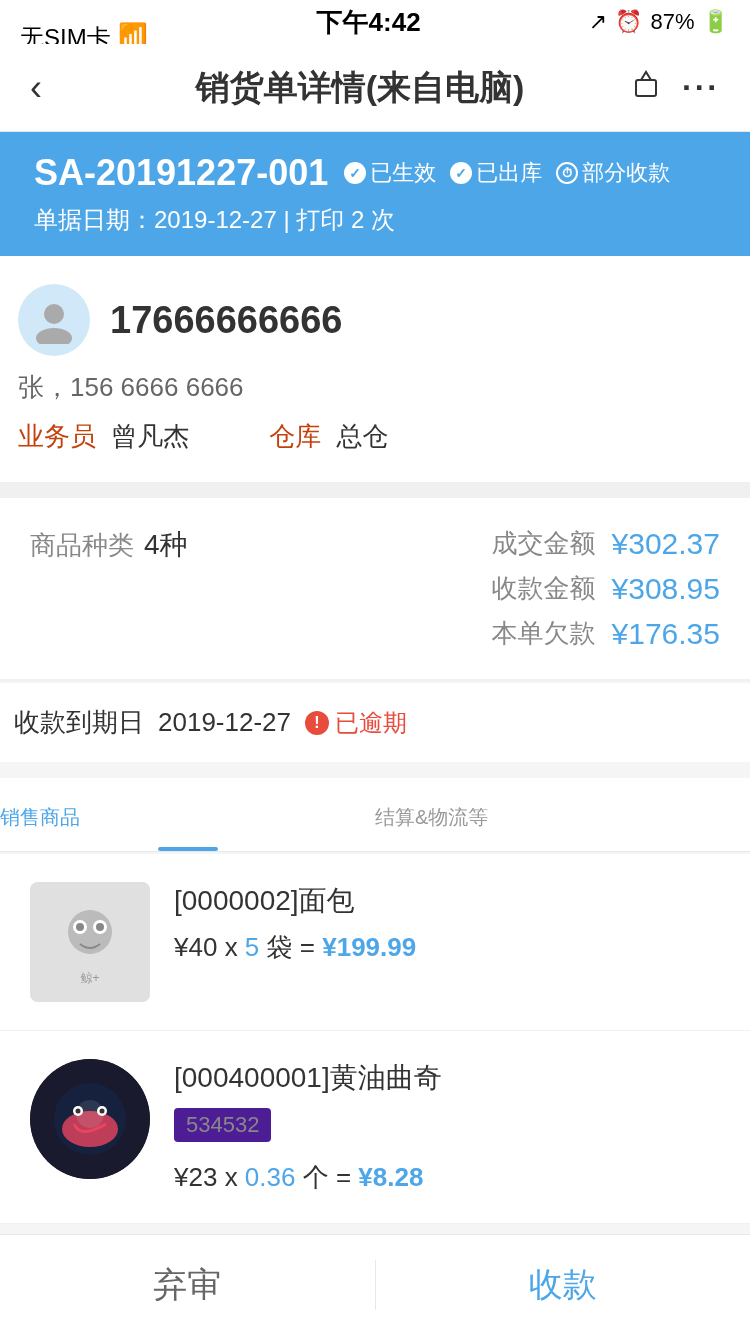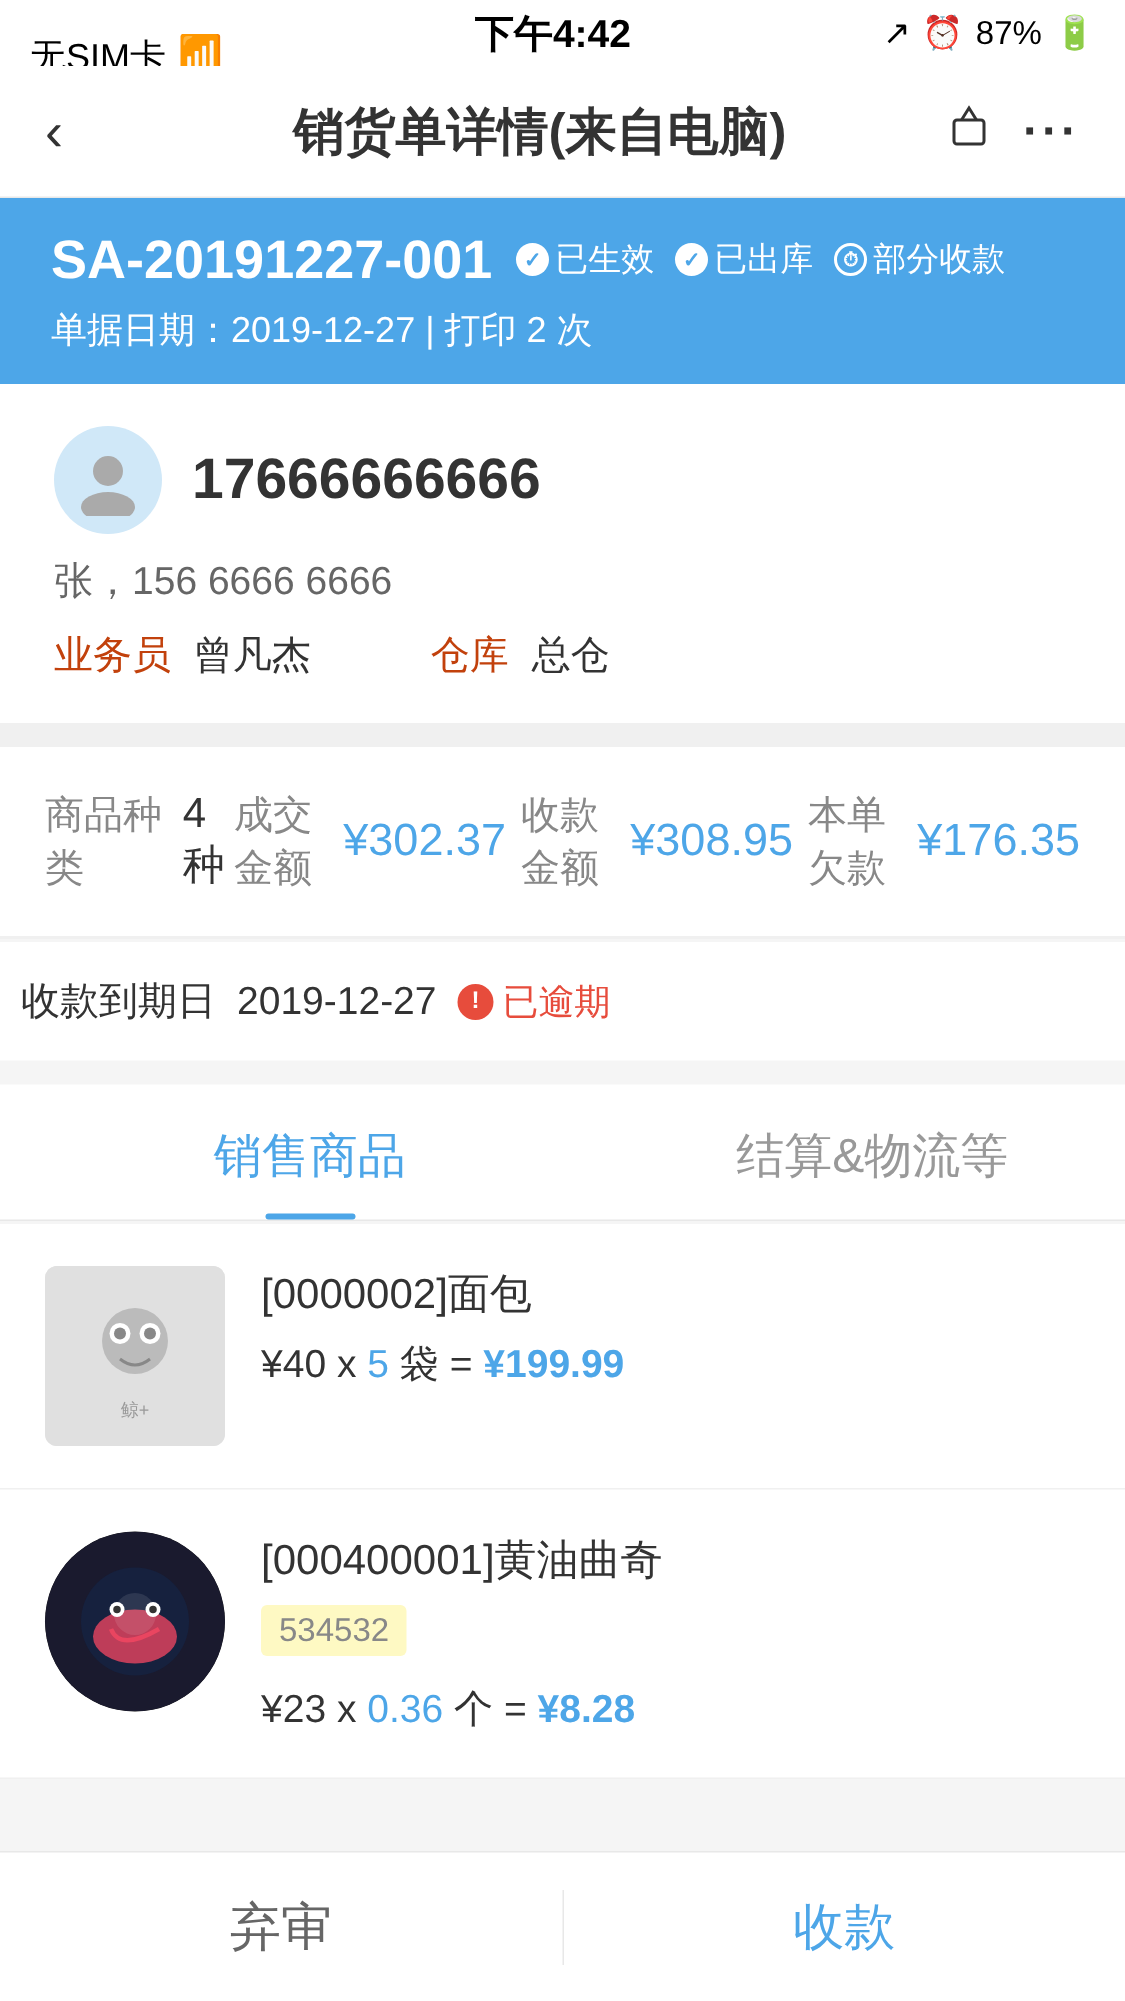--- a/index.html
+++ b/index.html
@@ -110,21 +110,21 @@
       font-size: 14px;
     }
     .header-band-sub {
       font-size: 24px;
       color: #fff;
     }
 
     
     .customer-section {
       background: #fff;
-      padding: 28px 36px;
+      padding: 28px 18px;
       margin-bottom: 0;
     }
     .customer-row {
       display: flex;
       align-items: center;
       gap: 20px;
       margin-bottom: 14px;
     }
     .avatar {
       width: 72px;
@@ -178,21 +178,21 @@
       align-items: center;
       gap: 10px;
       font-size: 26px;
       color: #666;
       justify-content: space-between;
     }
     .summary-left-label { color: #888; }
     .summary-left-value { color: #333; font-size: 28px; }
     .summary-right {
       display: flex;
-      flex-direction: row;
+      flex-direction: column;
       align-items: flex-end;
       gap: 10px;
     }
     .summary-item {
       display: flex;
       align-items: center;
       gap: 16px;
       font-size: 26px;
     }
     .summary-item-label { color: #888; }
@@ -233,27 +233,25 @@
     .tabs-section {
       background: #fff;
       margin-top: 16px;
       border-bottom: 1px solid #e8e8e8;
     }
     .tabs-row {
       display: flex;
     }
     .tab-item {
       flex: 1;
-      text-align: center;
       padding: 26px 0 20px;
-      font-size: 32px;
+      font-size: 20px;
       color: #999;
       cursor: pointer;
       position: relative;
-      margin-left: 38px;
     }
     .tab-item.active {
       color: #4da6e8;
       font-weight: 500;
     }
     .tab-item.active::after {
       content: '';
       position: absolute;
       bottom: 0;
       left: 50%;
@@ -291,21 +289,21 @@
       flex: 1;
     }
     .product-name {
       font-size: 28px;
       color: #333;
       margin-bottom: 10px;
       font-weight: 500;
     }
     .product-sku {
       display: inline-block;
-      background: #fef9c3;
+      background: #4c1d95;
       color: #888;
       font-size: 22px;
       padding: 4px 12px;
       border-radius: 4px;
       margin-bottom: 10px;
     }
     .product-price-row {
       font-size: 26px;
       color: #333;
       margin-top: 8px;

